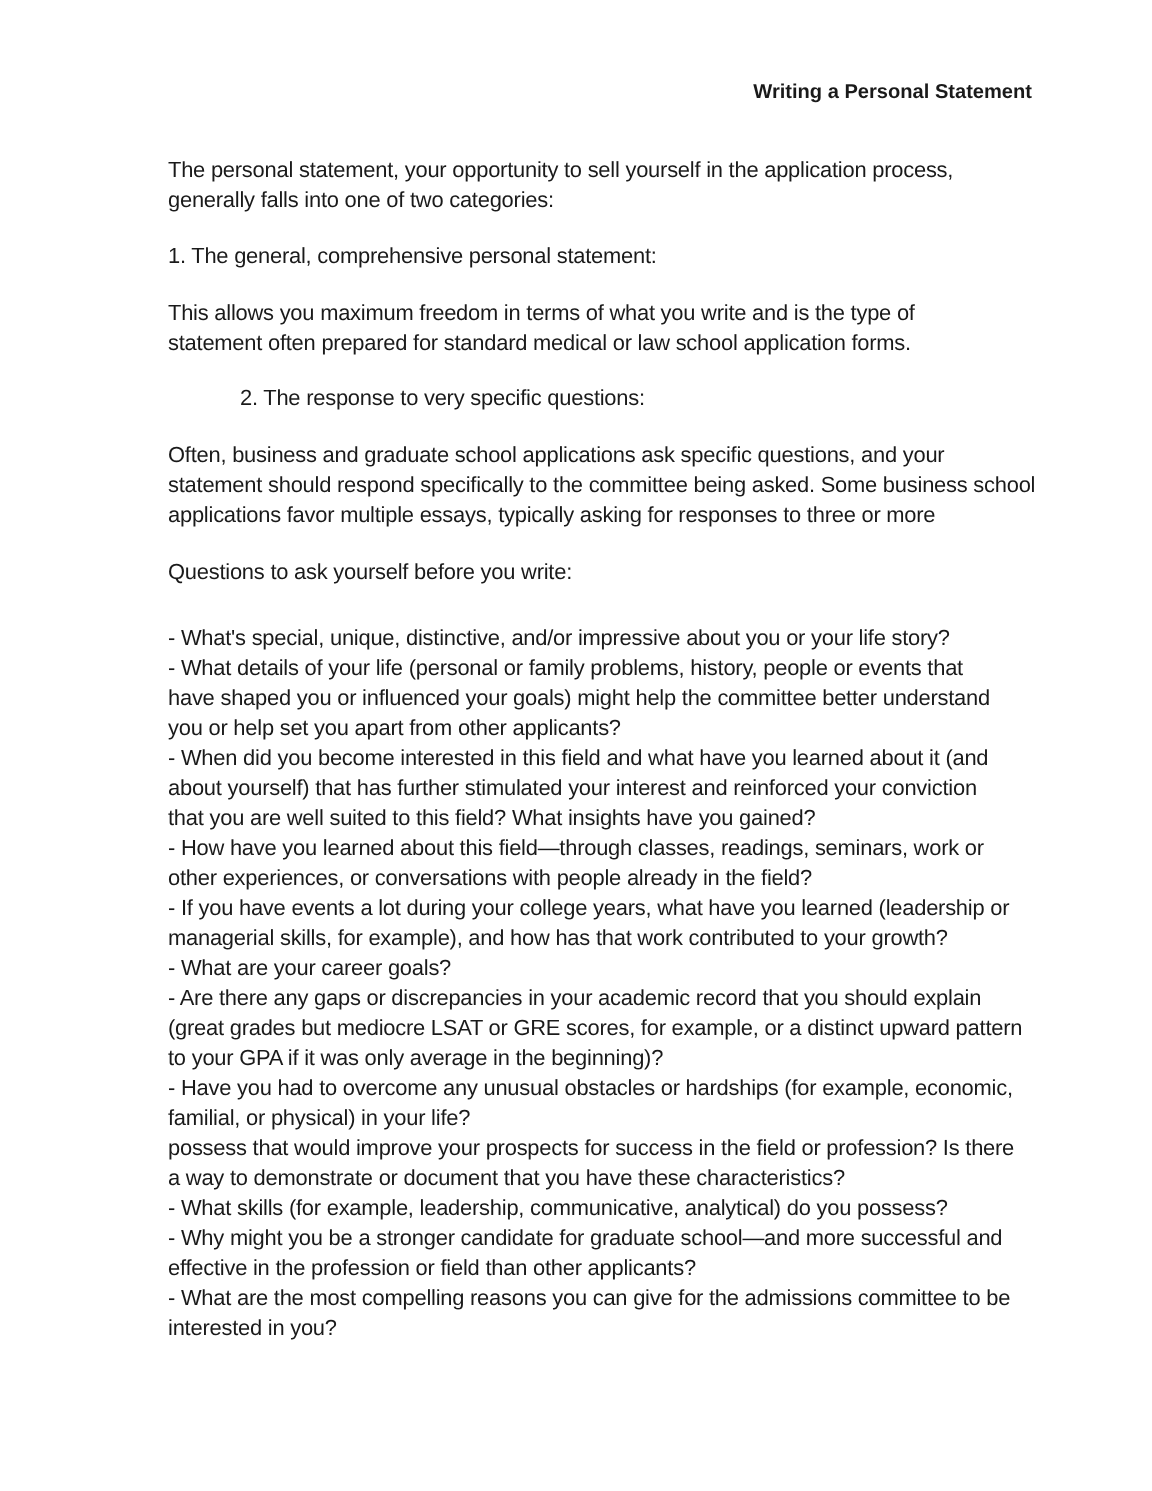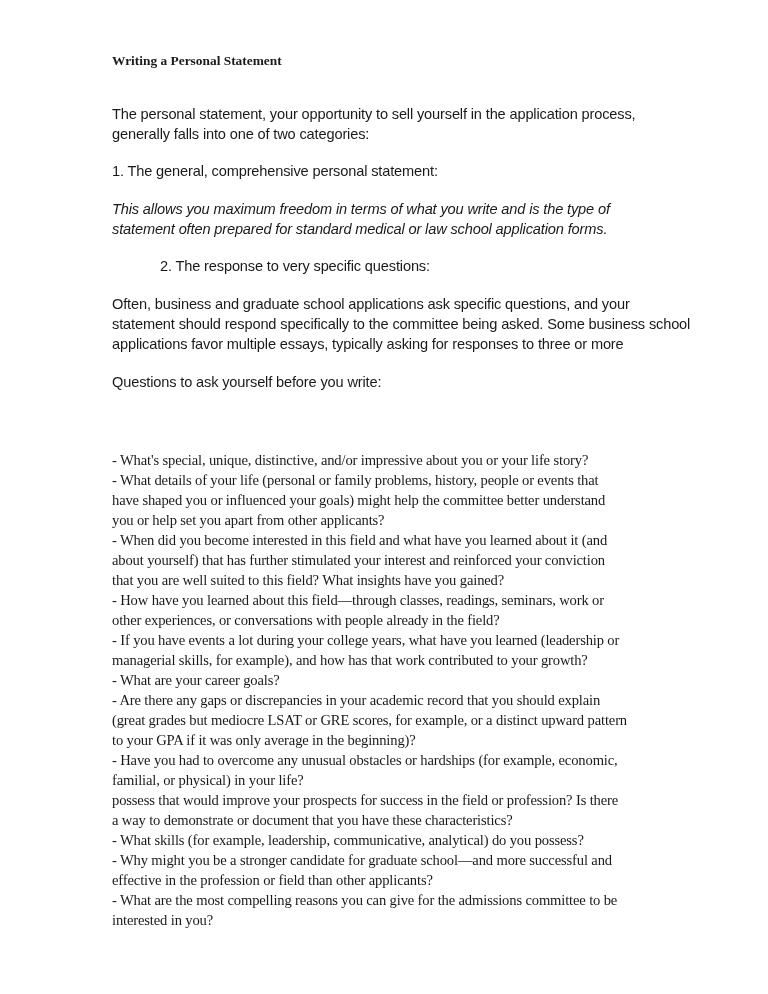--- a/index.html
+++ b/index.html
@@ -17,27 +17,26 @@
     }
     .page {
       position: absolute;
       left: 112px;
       top: 0;
       width: 560px;
     }
     .title {
       position: absolute;
       top: 51px;
-      left: 0;
+      left: 16px;
       width: 560px;
-      text-align: left;
+      text-align: right;
       font-weight: bold;
       font-size: 13.4px;
       line-height: 20px;
-      font-family: Liberation Serif, serif;
     }
     .p {
       position: absolute;
       left: 0;
       width: 560px;
       font-size: 14.6px;
       line-height: 20px;
       letter-spacing: -0.15px;
       white-space: nowrap;
     }
@@ -56,40 +55,40 @@
 
   <div class="p" style="top:104px;">
     <span class="line">The personal statement, your opportunity to sell yourself in the application process,</span>
     <span class="line">generally falls into one of two categories:</span>
   </div>
 
   <div class="p" style="top:161px;">
     <span class="line">1. The general, comprehensive personal statement:</span>
   </div>
 
-  <div class="p" style="top:199px;font-style:italic;">
+  <div class="p" style="top:199px;">
     <span class="line">This allows you maximum freedom in terms of what you write and is the type of</span>
     <span class="line">statement often prepared for standard medical or law school application forms.</span>
   </div>
 
   <div class="p" style="top:256px;margin-left:48px;">
     <span class="line">2. The response to very specific questions:</span>
   </div>
 
   <div class="p" style="top:294px;">
     <span class="line">Often, business and graduate school applications ask specific questions, and your</span>
     <span class="line">statement should respond specifically to the committee being asked. Some business school</span>
     <span class="line">applications favor multiple essays, typically asking for responses to three or more</span>
   </div>
 
   <div class="p bold" style="top:372px;">
     <span class="line">Questions to ask yourself before you write:</span>
   </div>
 
-  <div class="p" style="top:450px;font-family:Liberation Serif, serif;">
+  <div class="p" style="top:416px;">
     <span class="line"> - What's special, unique, distinctive, and/or impressive about you or your life story?</span>
     <span class="line"> - What details of your life (personal or family problems, history, people or events that</span>
     <span class="line">have shaped you or influenced your goals) might help the committee better understand</span>
     <span class="line">you or help set you apart from other applicants?</span>
     <span class="line"> - When did you become interested in this field and what have you learned about it (and</span>
     <span class="line">about yourself) that has further stimulated your interest and reinforced your conviction</span>
     <span class="line">that you are well suited to this field? What insights have you gained?</span>
     <span class="line"> - How have you learned about this field—through classes, readings, seminars, work or</span>
     <span class="line">other experiences, or conversations with people already in the field?</span>
     <span class="line"> - If you have events a lot during your college years, what have you learned (leadership or</span>

